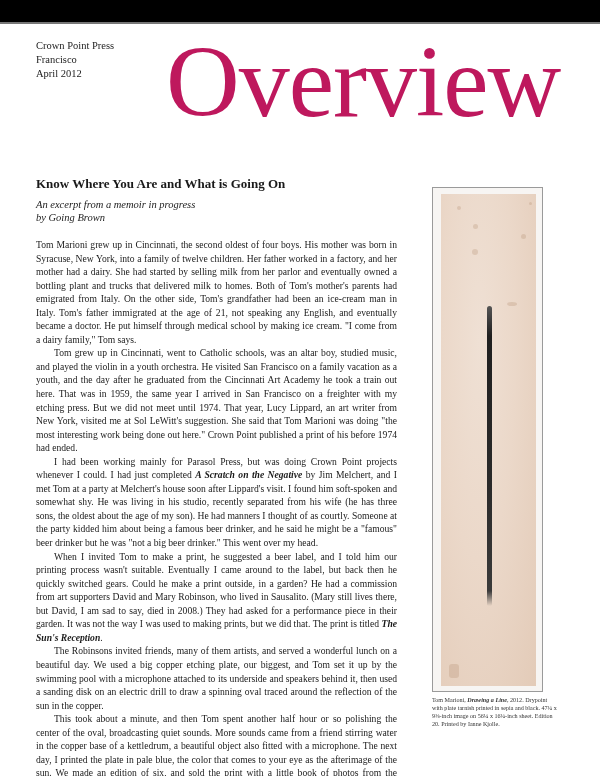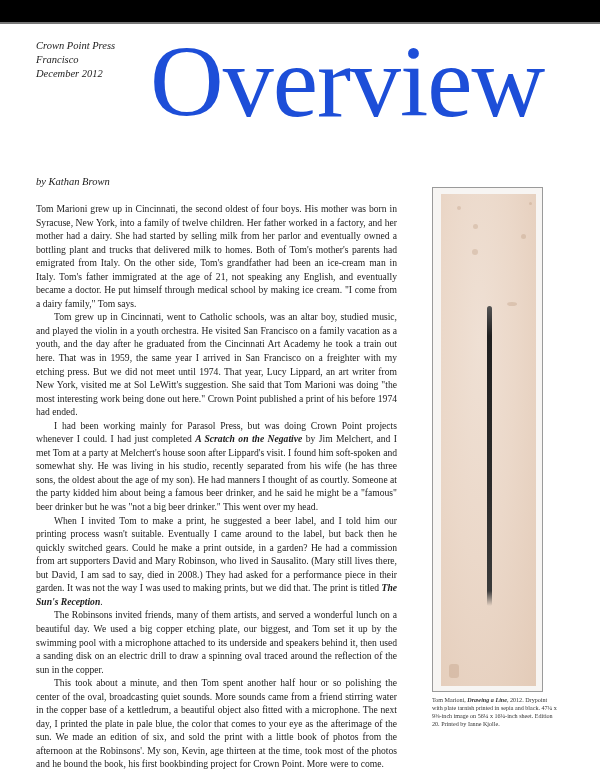--- a/index.html
+++ b/index.html
@@ -8,26 +8,26 @@
       background: #ffffff;
       font-family: "Liberation Serif", "DejaVu Serif", serif;
       color: #1a1a1a;
     }
     .topbar {
       position: absolute; left: 0; top: 0; width: 600px; height: 22px;
       background: #000; border-bottom: 2px solid #777;
     }
     .masthead {
       position: absolute; left: 36px; top: 39px;
-      font-style: italic; font-size: 10.5px; line-height: 14px; color: #222;
+      font-size: 10.5px; line-height: 14px; color: #222;
     }
     .masthead div { white-space: nowrap; }
     .overview {
-      position: absolute; left: 150px; top: 32px;
-      font-size: 102px; line-height: 100px; color: #1d4ed8;
+      position: absolute; left: 166px; top: 32px;
+      font-size: 102px; line-height: 100px; color: #be185d;
       letter-spacing: -1px; font-weight: normal;
       font-family: "Liberation Serif", "DejaVu Serif", serif;
       white-space: nowrap;
     }
     .article {
       position: absolute; left: 36px; top: 175px; width: 361px;
     }
     .art-title {
       font-size: 15.5px; font-weight: bold; letter-spacing: 0.2px; line-height: 18px; margin: 0;
     }
@@ -66,28 +66,30 @@
     .caption em { font-style: italic; font-weight: bold; }
   </style>
 </head>
 <body>
 
 <div class="topbar"></div>
 
 <div class="masthead">
   <div>Crown Point Press</div>
   <div>Francisco</div>
-  <div>December 2012</div>
+  <div>April 2012</div>
 </div>
 
 <div class="overview">Overview</div>
 
 <div class="article">
+  <h2 class="art-subtitle">Know Where You Are and What is Going On</h2>
   <div class="art-dek">
-    <div>by Kathan Brown</div>
+    <div>An excerpt from a memoir in progress</div>
+    <div>by Going Brown</div>
   </div>
   <div class="body-text">
     <p class="first">Tom Marioni grew up in Cincinnati, the second oldest of four boys. His mother was born in Syracuse, New York, into a family of twelve children. Her father worked in a factory, and her mother had a dairy. She had started by selling milk from her parlor and eventually owned a bottling plant and trucks that delivered milk to homes. Both of Tom's mother's parents had emigrated from Italy. On the other side, Tom's grandfather had been an ice-cream man in Italy. Tom's father immigrated at the age of 21, not speaking any English, and eventually became a doctor. He put himself through medical school by making ice cream. "I come from a dairy family," Tom says.</p>
     <p>Tom grew up in Cincinnati, went to Catholic schools, was an altar boy, studied music, and played the violin in a youth orchestra. He visited San Francisco on a family vacation as a youth, and the day after he graduated from the Cincinnati Art Academy he took a train out here. That was in 1959, the same year I arrived in San Francisco on a freighter with my etching press. But we did not meet until 1974. That year, Lucy Lippard, an art writer from New York, visited me at Sol LeWitt's suggestion. She said that Tom Marioni was doing "the most interesting work being done out here." Crown Point published a print of his before 1974 had ended.</p>
     <p><span>I had been working mainly for Parasol Press, but was doing Crown Point projects whenever I could. I had just completed </span><em>A Scratch on the Negative</em><span> by Jim Melchert, and I met Tom at a party at Melchert's house soon after Lippard's visit. I found him soft-spoken and somewhat shy. He was living in his studio, recently separated from his wife (he has three sons, the oldest about the age of my son). He had manners I thought of as courtly. Someone at the party kidded him about being a famous beer drinker, and he said he might be a "famous" beer drinker but he was "not a big beer drinker." This went over my head.</span></p>
     <p><span>When I invited Tom to make a print, he suggested a beer label, and I told him our printing process wasn't suitable. Eventually I came around to the label, but back then he quickly switched gears. Could he make a print outside, in a garden? He had a commission from art supporters David and Mary Robinson, who lived in Sausalito. (Mary still lives there, but David, I am sad to say, died in 2008.) They had asked for a performance piece in their garden. It was not the way I was used to making prints, but we did that. The print is titled </span><em>The Sun's Reception</em><span>.</span></p>
     <p>The Robinsons invited friends, many of them artists, and served a wonderful lunch on a beautiful day. We used a big copper etching plate, our biggest, and Tom set it up by the swimming pool with a microphone attached to its underside and speakers behind it, then used a sanding disk on an electric drill to draw a spinning oval traced around the reflection of the sun in the copper.</p>
     <p>This took about a minute, and then Tom spent another half hour or so polishing the center of the oval, broadcasting quiet sounds. More sounds came from a friend stirring water in the copper base of a kettledrum, a beautiful object also fitted with a microphone. The next day, I printed the plate in pale blue, the color that comes to your eye as the afterimage of the sun. We made an edition of six, and sold the print with a little book of photos from the afternoon at the Robinsons'. My son, Kevin, age thirteen at the time, took most of the photos and he bound the book, his first bookbinding project for Crown Point. More were to come.</p>
   </div>
 </div>

